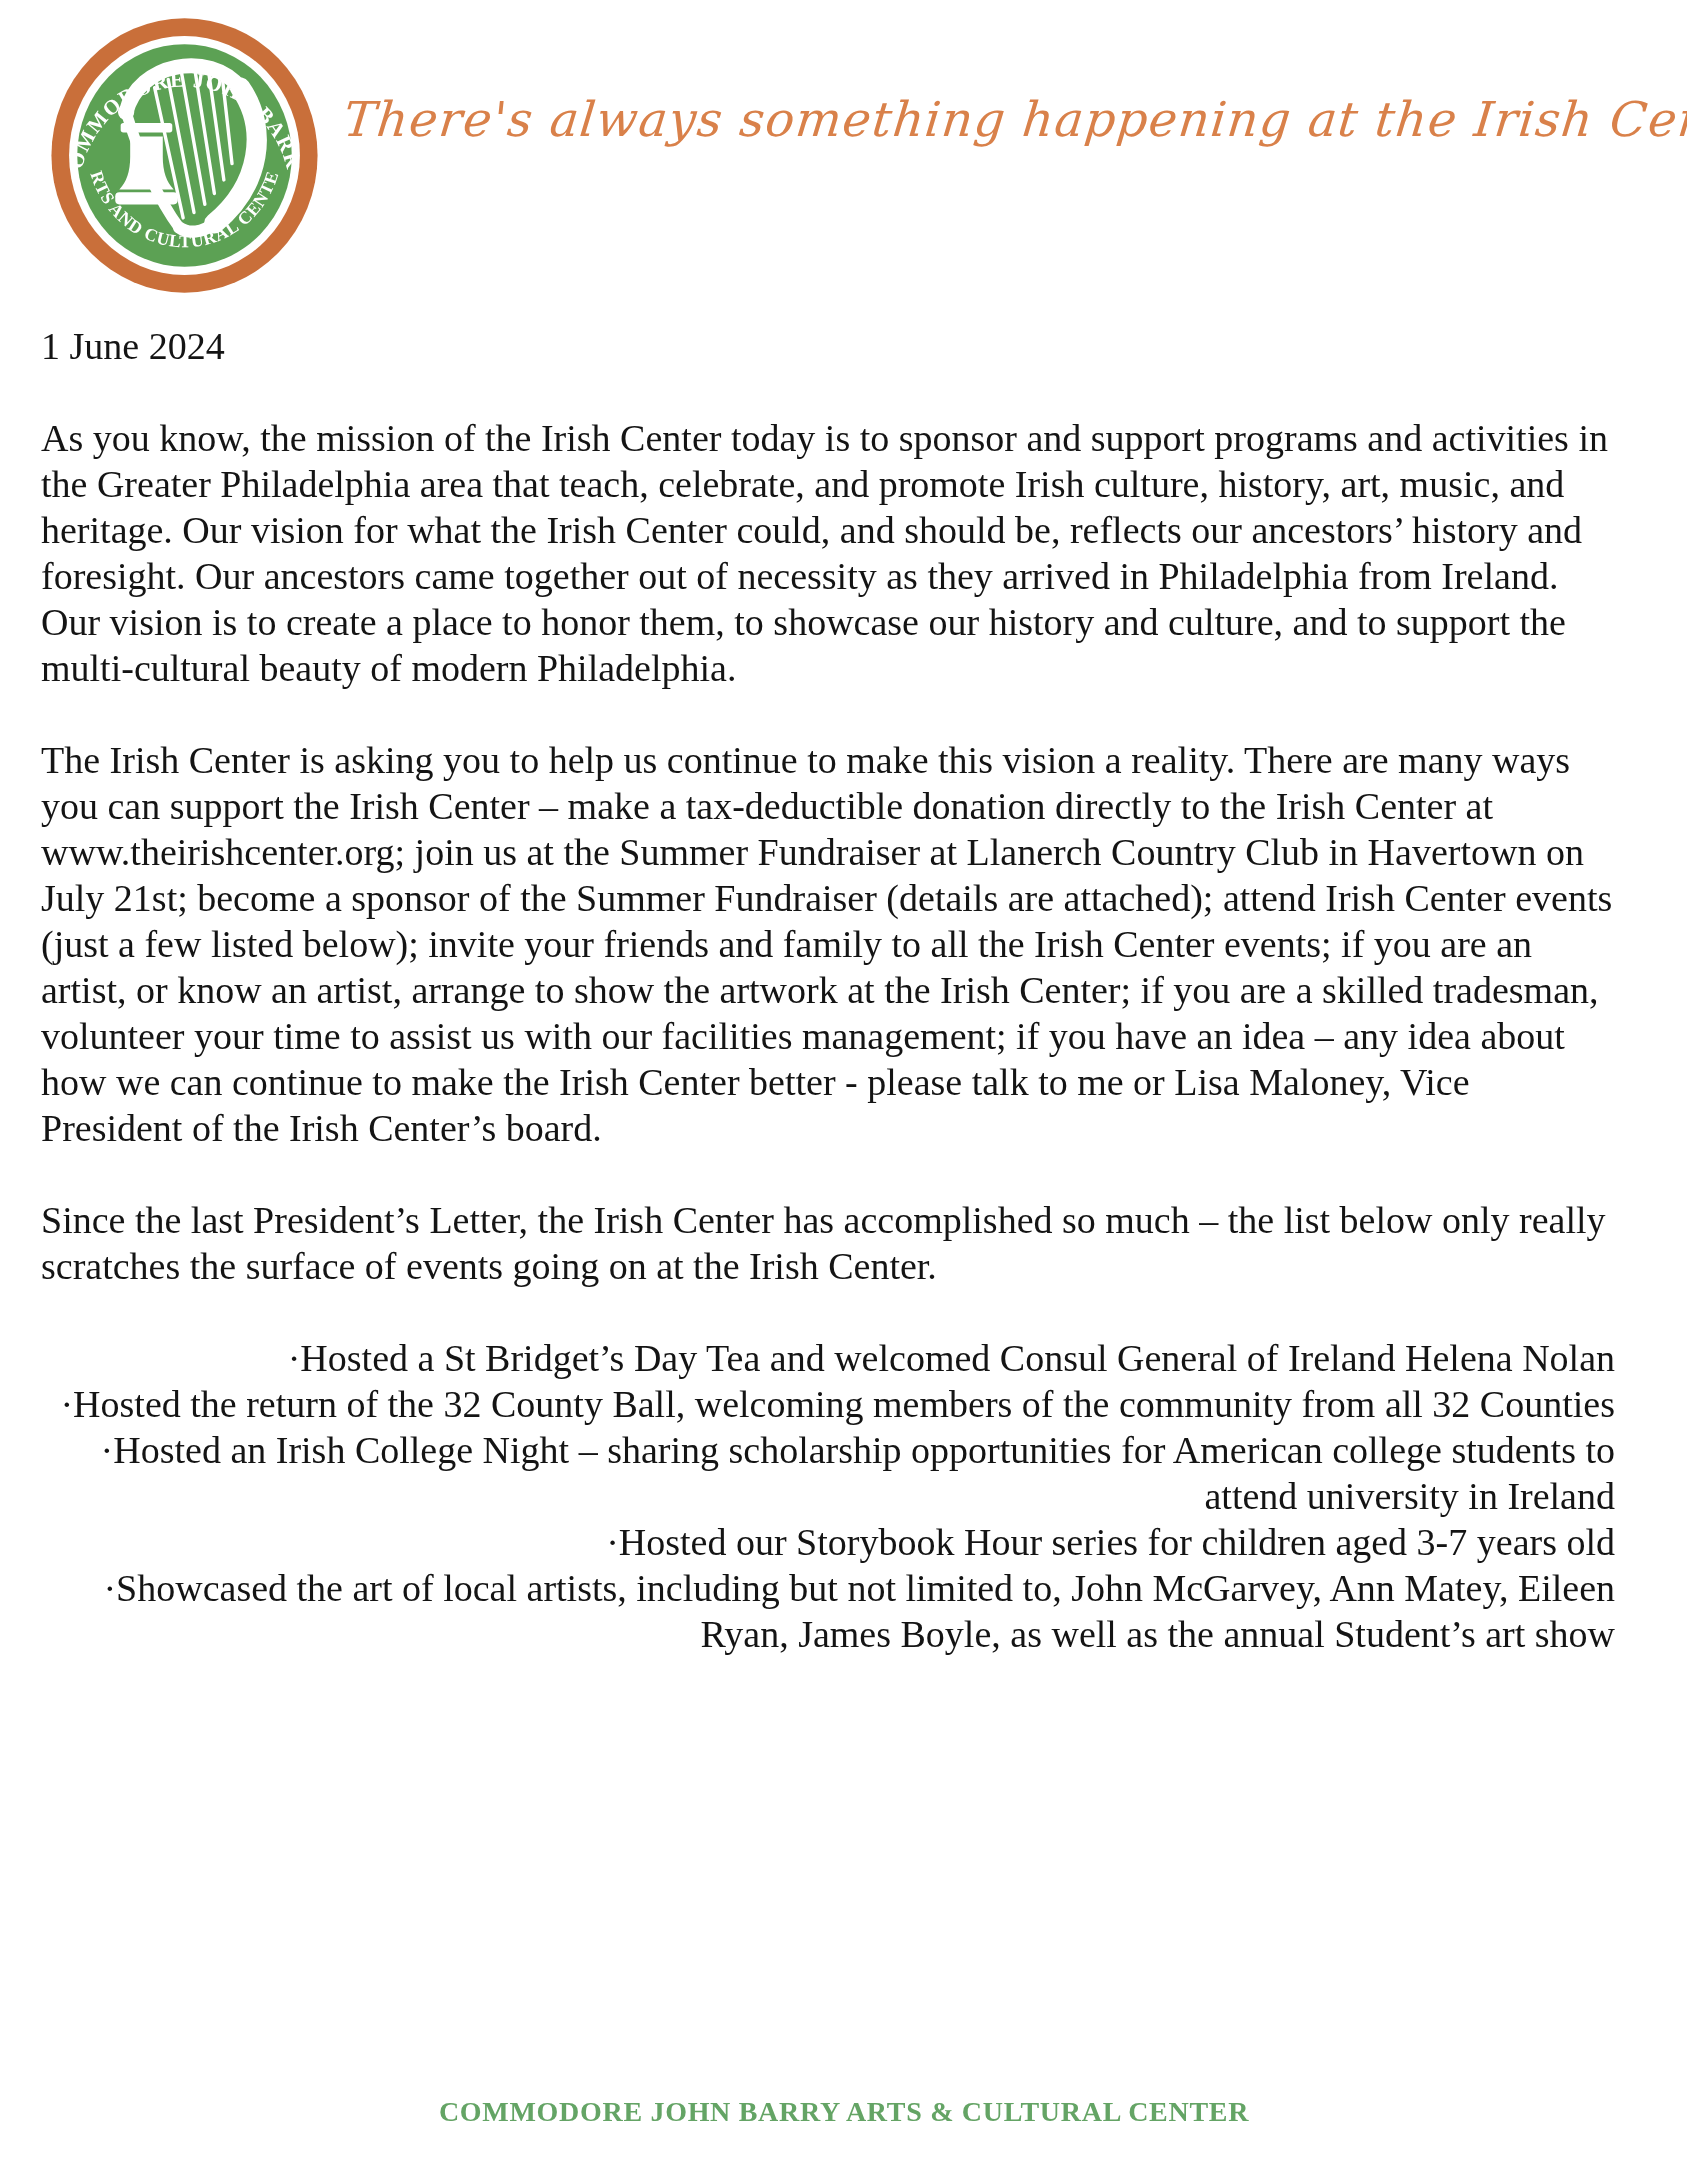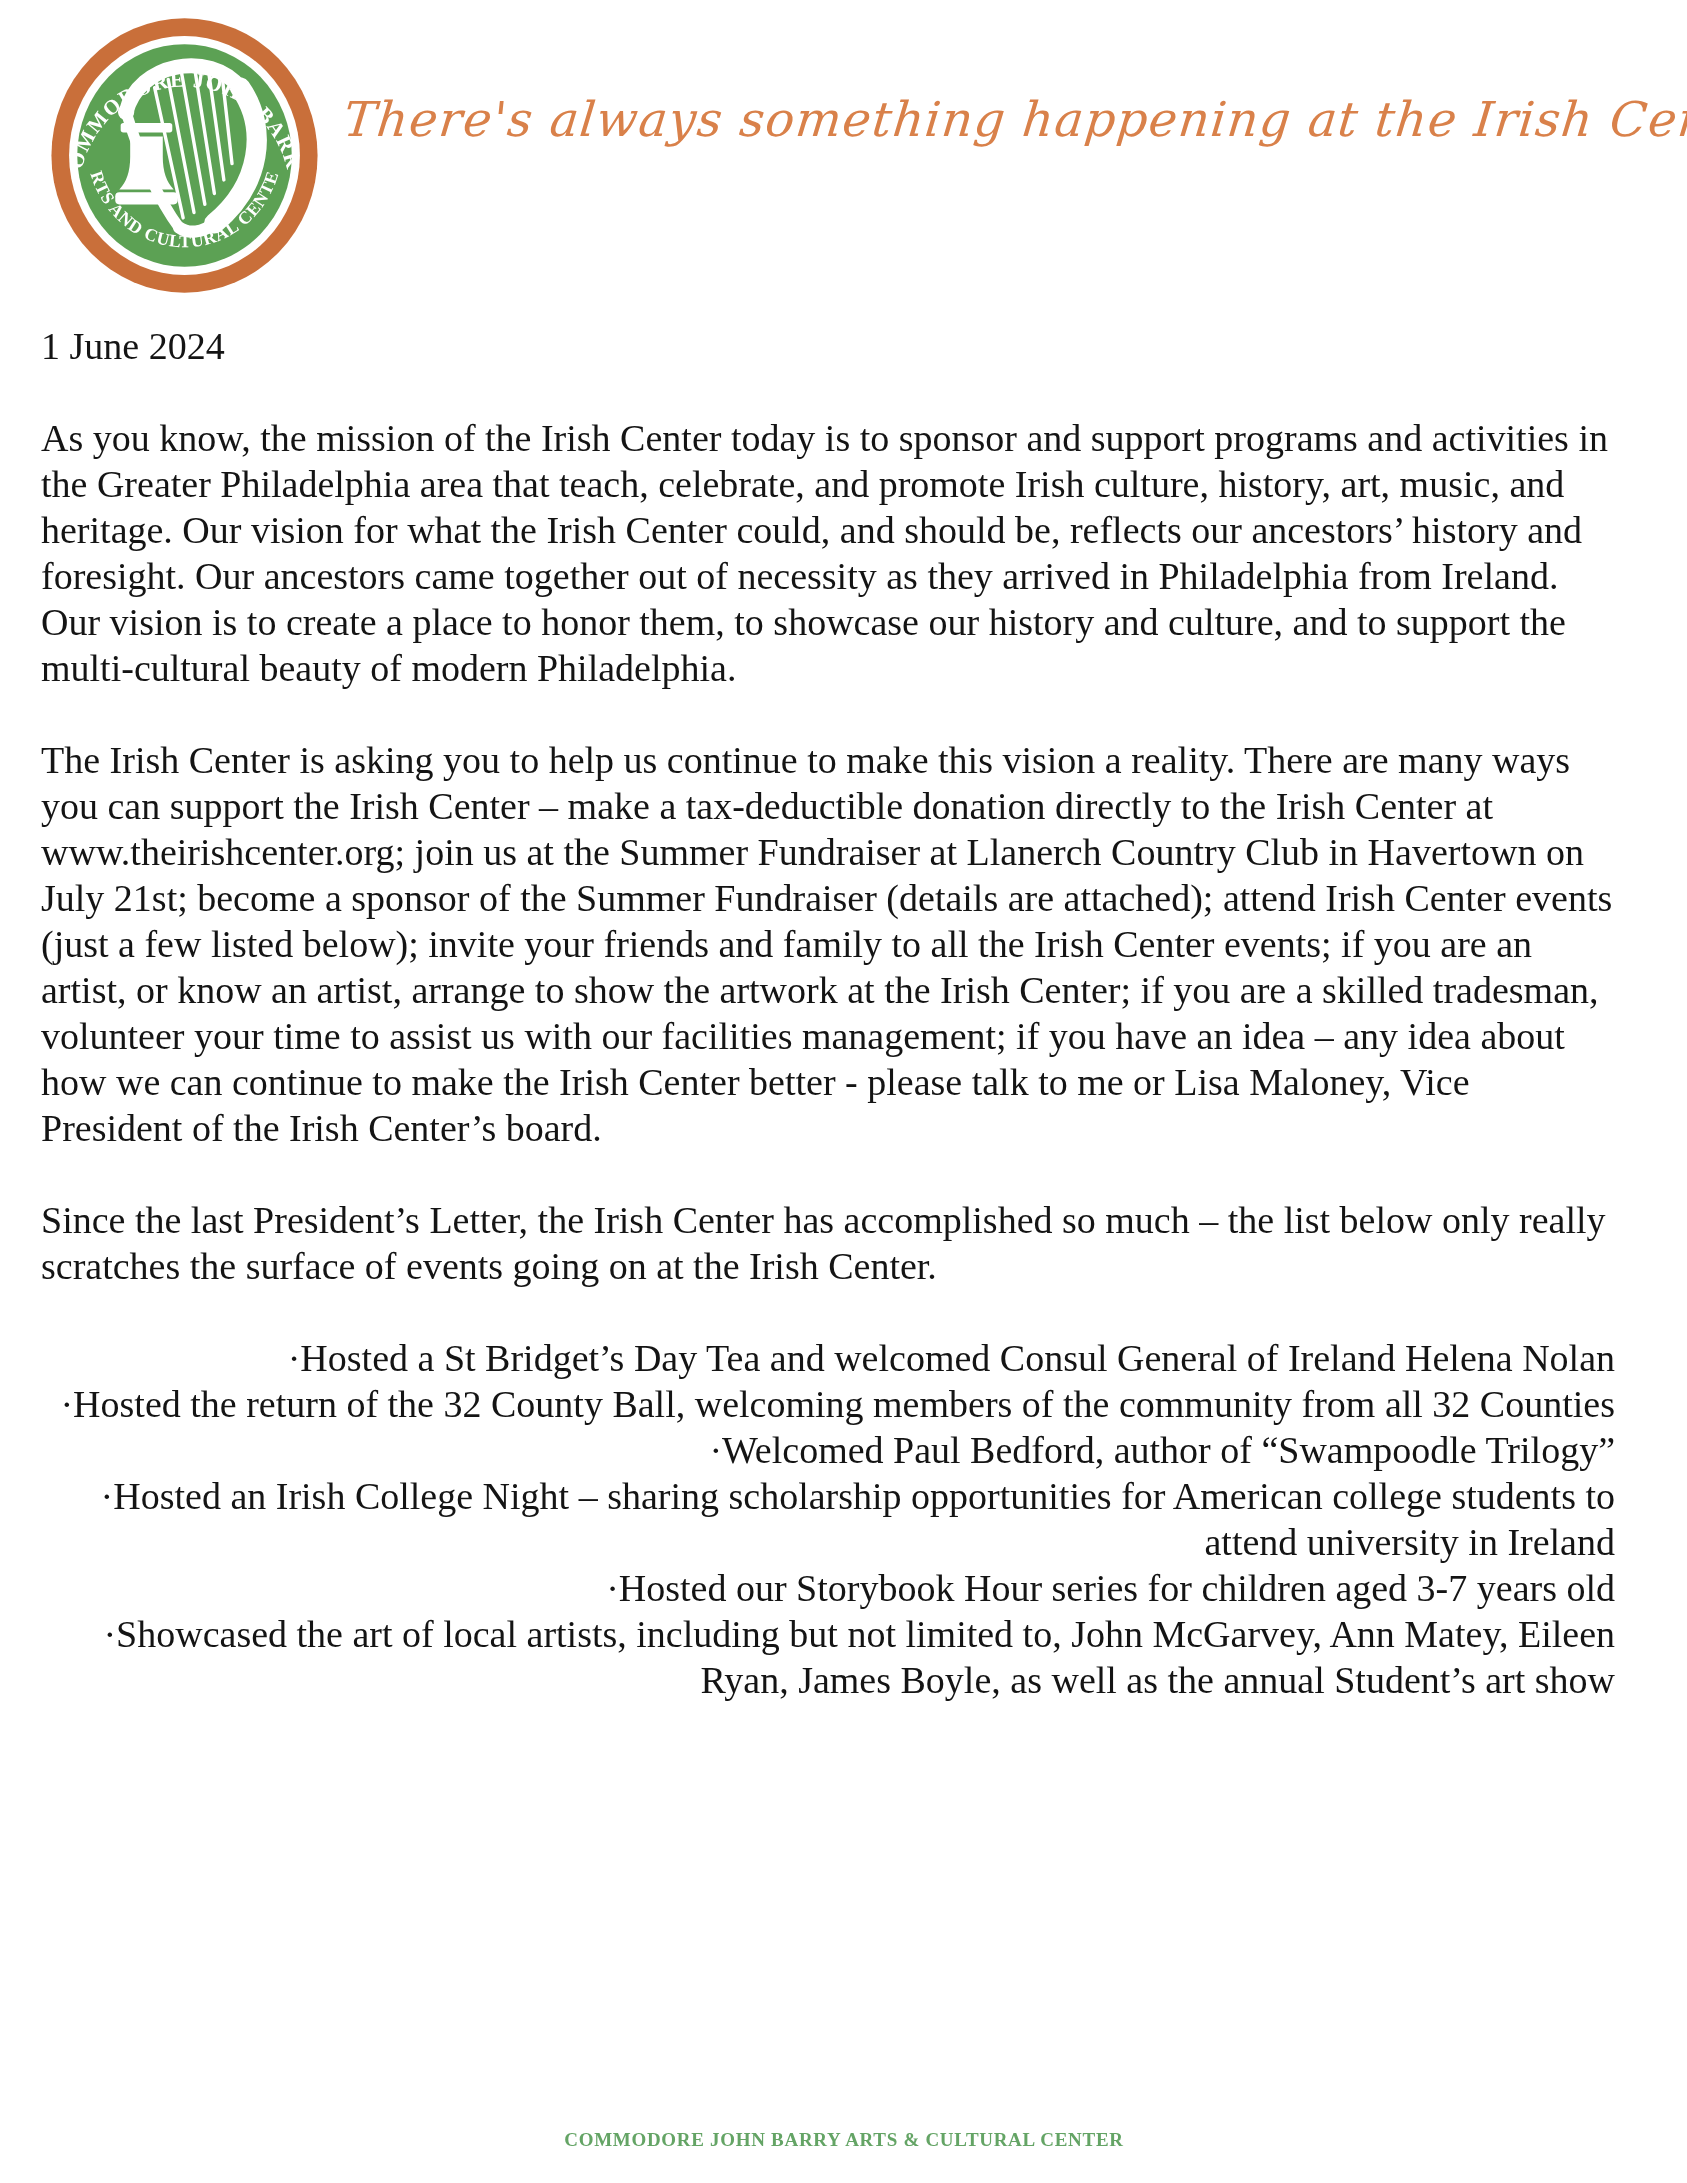--- a/index.html
+++ b/index.html
@@ -51,23 +51,22 @@
     left: 0; right: 0;
     top: 2017px;
     text-align: center;
     font-size: 29px;
     line-height: 38px;
     white-space: pre-wrap;
   }
   .footer .org {
     color: #64A465;
     font-weight: bold;
-    font-size: 19px;
+    font-size: 28px;
     letter-spacing: 0.7px;
-    margin-top: 28px;
   }
 </style>
 </head>
 <body>
 
 <div class="page">
 
   <header class="header">
 
     <svg class="logo" viewBox="0 0 200 204" aria-hidden="true">
@@ -113,21 +112,20 @@
 
   <main class="letter">
     <p>1 June 2024</p>
     <p>As you know, the mission of the Irish Center today is to sponsor and support programs and activities in the Greater Philadelphia area that teach, celebrate, and promote Irish culture, history, art, music, and heritage. Our vision for what the Irish Center could, and should be, reflects our ancestors’ history and foresight. Our ancestors came together out of necessity as they arrived in Philadelphia from Ireland. Our vision is to create a place to honor them, to showcase our history and culture, and to support the multi-cultural beauty of modern Philadelphia.</p>
     <p>The Irish Center is asking you to help us continue to make this vision a reality. There are many ways you can support the Irish Center – make a tax-deductible donation directly to the Irish Center at www.theirishcenter.org; join us at the Summer Fundraiser at Llanerch Country Club in Havertown on July 21st; become a sponsor of the Summer Fundraiser (details are attached); attend Irish Center events (just a few listed below); invite your friends and family to all the Irish Center events; if you are an artist, or know an artist, arrange to show the artwork at the Irish Center; if you are a skilled tradesman, volunteer your time to assist us with our facilities management; if you have an idea – any idea about how we can continue to make the Irish Center better - please talk to me or Lisa Maloney, Vice President of the Irish Center’s board.</p>
     <p>Since the last President’s Letter, the Irish Center has accomplished so much – the list below only really scratches the surface of events going on at the Irish Center.</p>
 
     <div class="bullets">
       <div class="bullet">·Hosted a St Bridget’s Day Tea and welcomed Consul General of Ireland Helena Nolan</div>
       <div class="bullet">·Hosted the return of the 32 County Ball, welcoming members of the community from all 32 Counties</div>
-      <div class="bullet">·Welcomed Paul Bedford, author of “Swampoodle Trilogy”</div>
       <div class="bullet">·Hosted an Irish College Night – sharing scholarship opportunities for American college students to attend university in Ireland</div>
       <div class="bullet">·Hosted our Storybook Hour series for children aged 3-7 years old</div>
       <div class="bullet">·Showcased the art of local artists, including but not limited to, John McGarvey, Ann Matey, Eileen Ryan, James Boyle, as well as the annual Student’s art show</div>
     </div>
   </main>
 
   <footer class="footer">
     <div class="org">COMMODORE JOHN BARRY ARTS &amp; CULTURAL CENTER</div>
     
     

